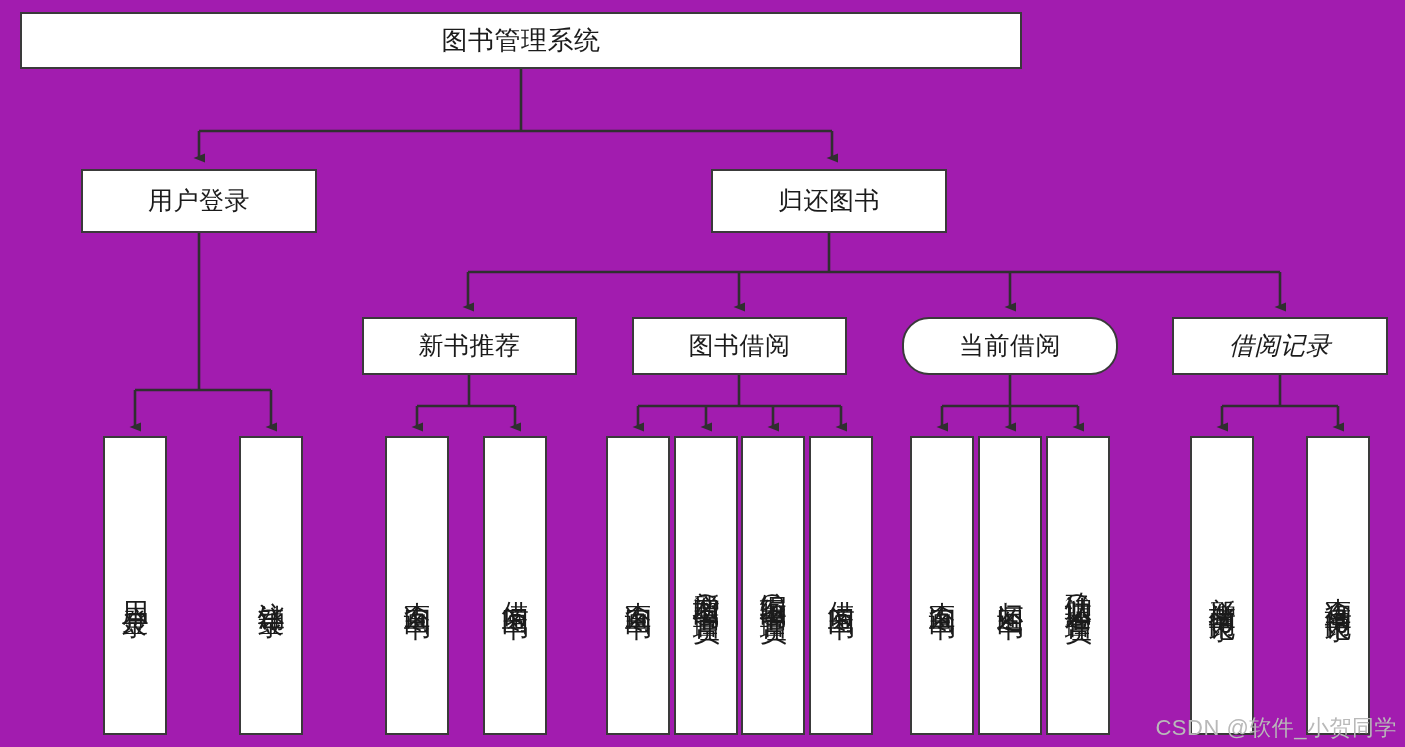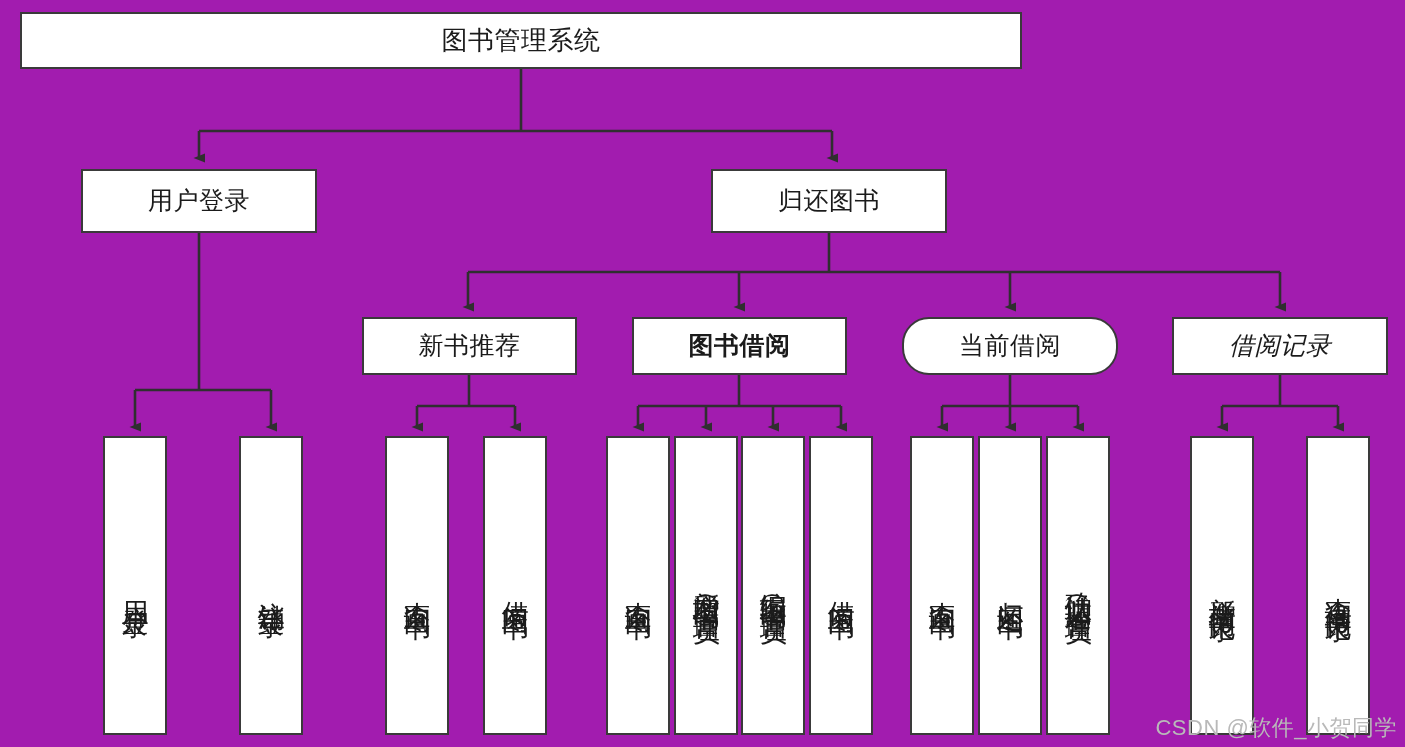--- a/index.html
+++ b/index.html
@@ -132,21 +132,21 @@
   <div class="node h" style="left:81px; top:169px; width:236px; height:64px;">
     <span class="node-label">用户登录</span>
   </div>
   <div class="node h" style="left:711px; top:169px; width:236px; height:64px;">
     <span class="node-label">归还图书</span>
   </div>
 
   <div class="node h" style="left:362px; top:317px; width:215px; height:58px;">
     <span class="node-label">新书推荐</span>
   </div>
-  <div class="node h" style="left:632px; top:317px; width:215px; height:58px;font-weight:bold;">
+  <div class="node h" style="left:632px; top:317px; width:215px; height:58px;">
     <span class="node-label">图书借阅</span>
   </div>
   <div class="node h" style="left:902px; top:317px; width:216px; height:58px;border-radius:27px;">
     <span class="node-label">当前借阅</span>
   </div>
   <div class="node h" style="left:1172px; top:317px; width:216px; height:58px;font-style:italic;">
     <span class="node-label">借阅记录</span>
   </div>
 
   <div class="node v" style="left:103px; top:436px; width:64px; height:299px;">

